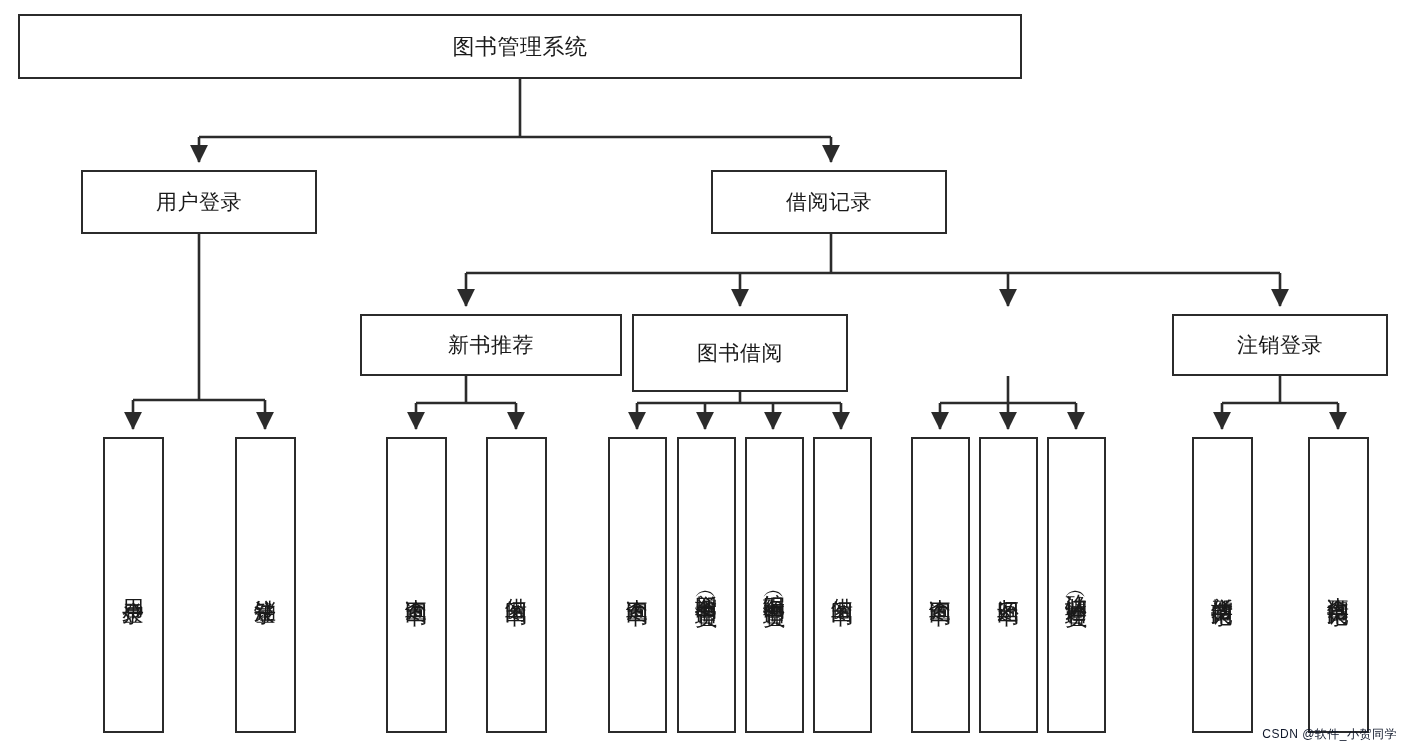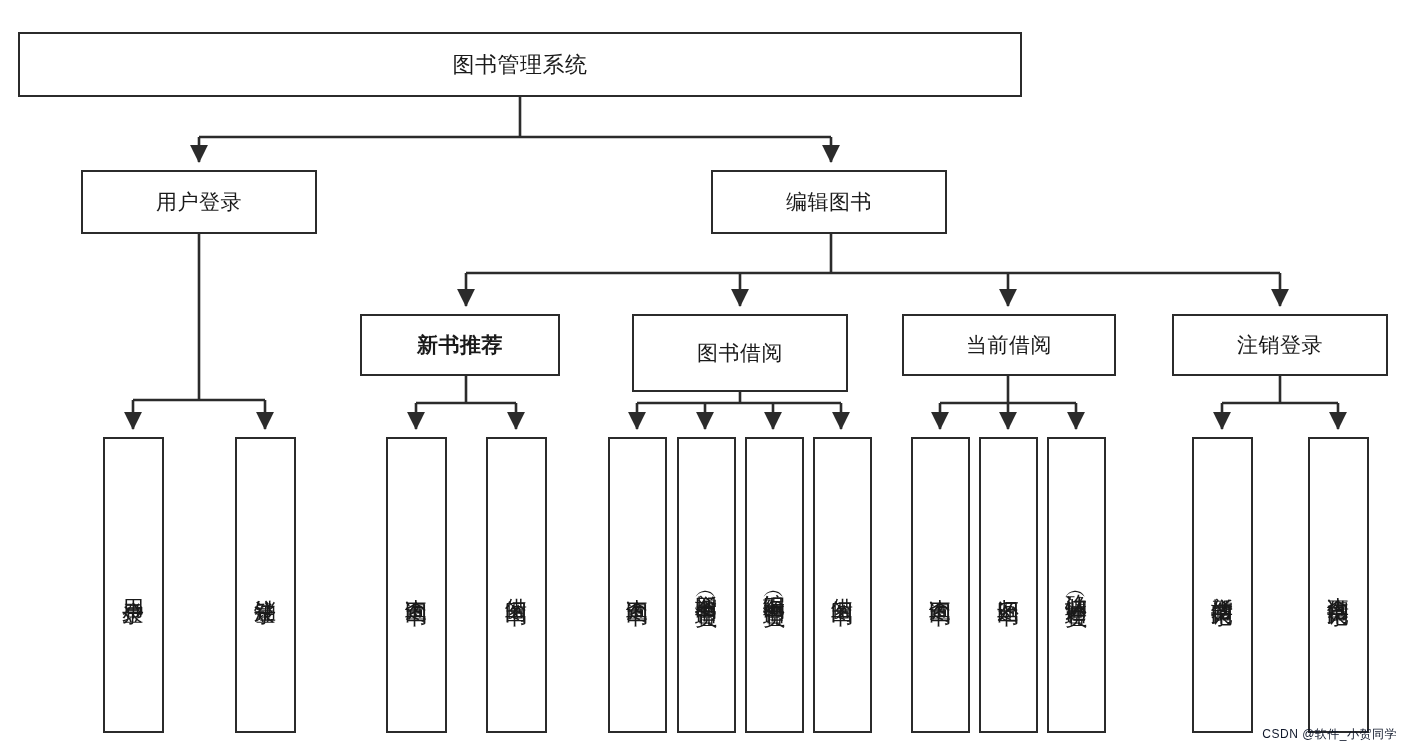--- a/index.html
+++ b/index.html
@@ -126,40 +126,37 @@
       <path d="M 1008 403 L 1008 429" marker-end="url(#arrow)"></path>
       <path d="M 1076 403 L 1076 429" marker-end="url(#arrow)"></path>
 
       <path d="M 1280 376 L 1280 403"></path>
       <path d="M 1222 403 L 1338 403"></path>
       <path d="M 1222 403 L 1222 429" marker-end="url(#arrow)"></path>
       <path d="M 1338 403 L 1338 429" marker-end="url(#arrow)"></path>
     </g>
   </svg>
 
-  <div class="node horiz root" style="left:18px; top:14px; width:1004px; height:65px;margin-top:18px;">
+  <div class="node horiz root" style="left:18px; top:14px; width:1004px; height:65px;">
     <span class="label">图书管理系统</span>
   </div>
 
   <div class="node horiz" style="left:81px; top:170px; width:236px; height:64px;">
     <span class="label">用户登录</span>
   </div>
   <div class="node horiz" style="left:711px; top:170px; width:236px; height:64px;">
-    <span class="label">编辑图书</span>
-  </div>
-
-  <div class="node horiz" style="left:360px; top:314px; width:200px; height:62px;font-weight:bold;">
+    <span class="label">借阅记录</span>
+  </div>
+
+  <div class="node horiz" style="left:360px; top:314px; width:262px; height:62px;">
     <span class="label">新书推荐</span>
   </div>
   <div class="node horiz" style="left:632px; top:314px; width:216px; height:78px;">
     <span class="label">图书借阅</span>
   </div>
-  <div class="node horiz" style="left:902px; top:314px; width:214px; height:62px;">
-    <span class="label">当前借阅</span>
-  </div>
   <div class="node horiz" style="left:1172px; top:314px; width:216px; height:62px;">
     <span class="label">注销登录</span>
   </div>
 
   <div class="node vert" style="left:103px; top:437px; width:61px; height:296px;">
     <span class="label">用户登录</span>
   </div>
   <div class="node vert" style="left:235px; top:437px; width:61px; height:296px;">
     <span class="label">注销登录</span>
   </div>

